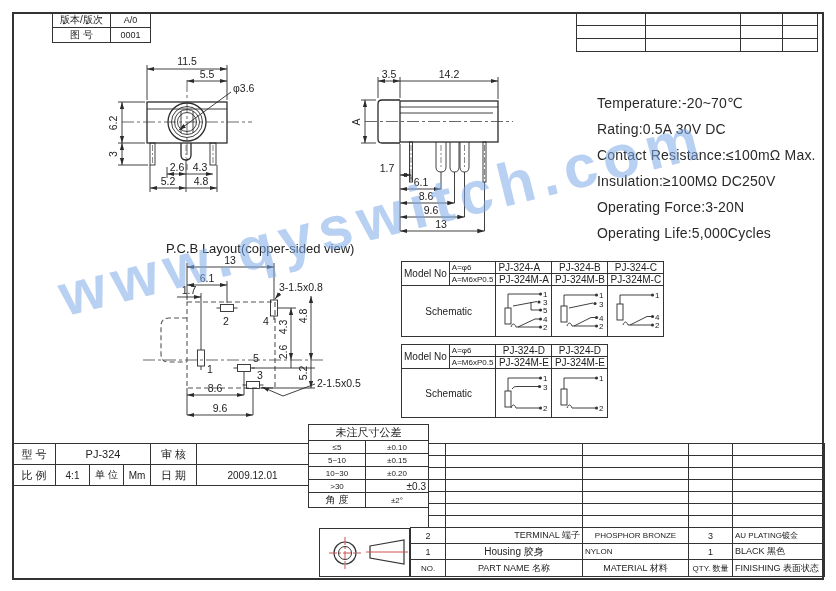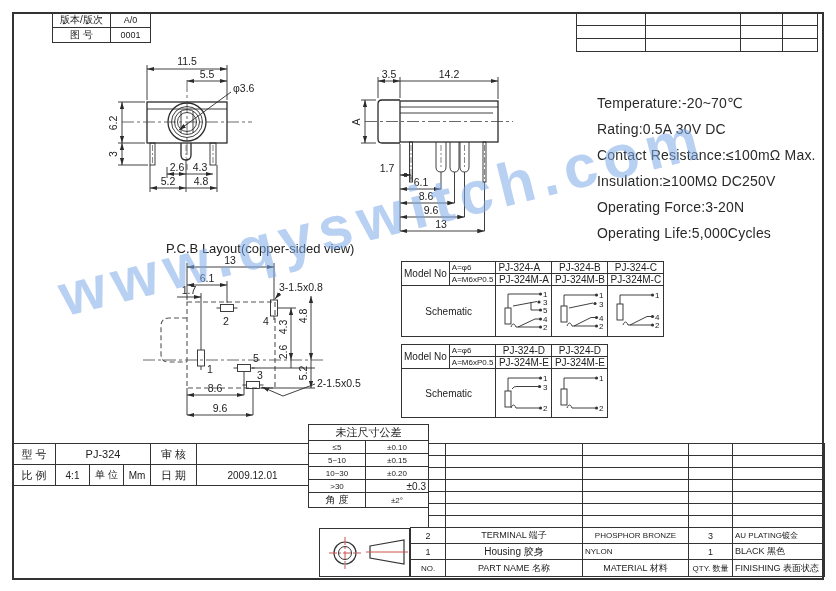--- a/index.html
+++ b/index.html
@@ -525,21 +525,21 @@
     <colgroup>
         <col style="width:35px">
         <col style="width:137px">
         <col style="width:106px">
         <col style="width:44px">
         <col style="width:92px">
       </colgroup>
     <tbody>
         <tr style="height:16px">
       <td style="text-align:center;font-size:9px">2</td>
-      <td style="text-align:center;font-size:9px">TERMINAL 端子</td>
+      <td style="text-align:right;font-size:9px">TERMINAL 端子</td>
       <td style="text-align:center;font-size:8px">PHOSPHOR BRONZE</td>
       <td style="text-align:center;font-size:9px">3</td>
       <td style="font-size:8px">AU PLATING镀金</td>
     </tr>
     <tr style="height:16px">
       <td style="text-align:center;font-size:9px">1</td>
       <td style="text-align:center;font-size:10px">Housing 胶身</td>
       <td style="font-size:8px">NYLON</td>
       <td style="text-align:center;font-size:9px">1</td>
       <td style="font-size:9px">BLACK 黑色</td>

